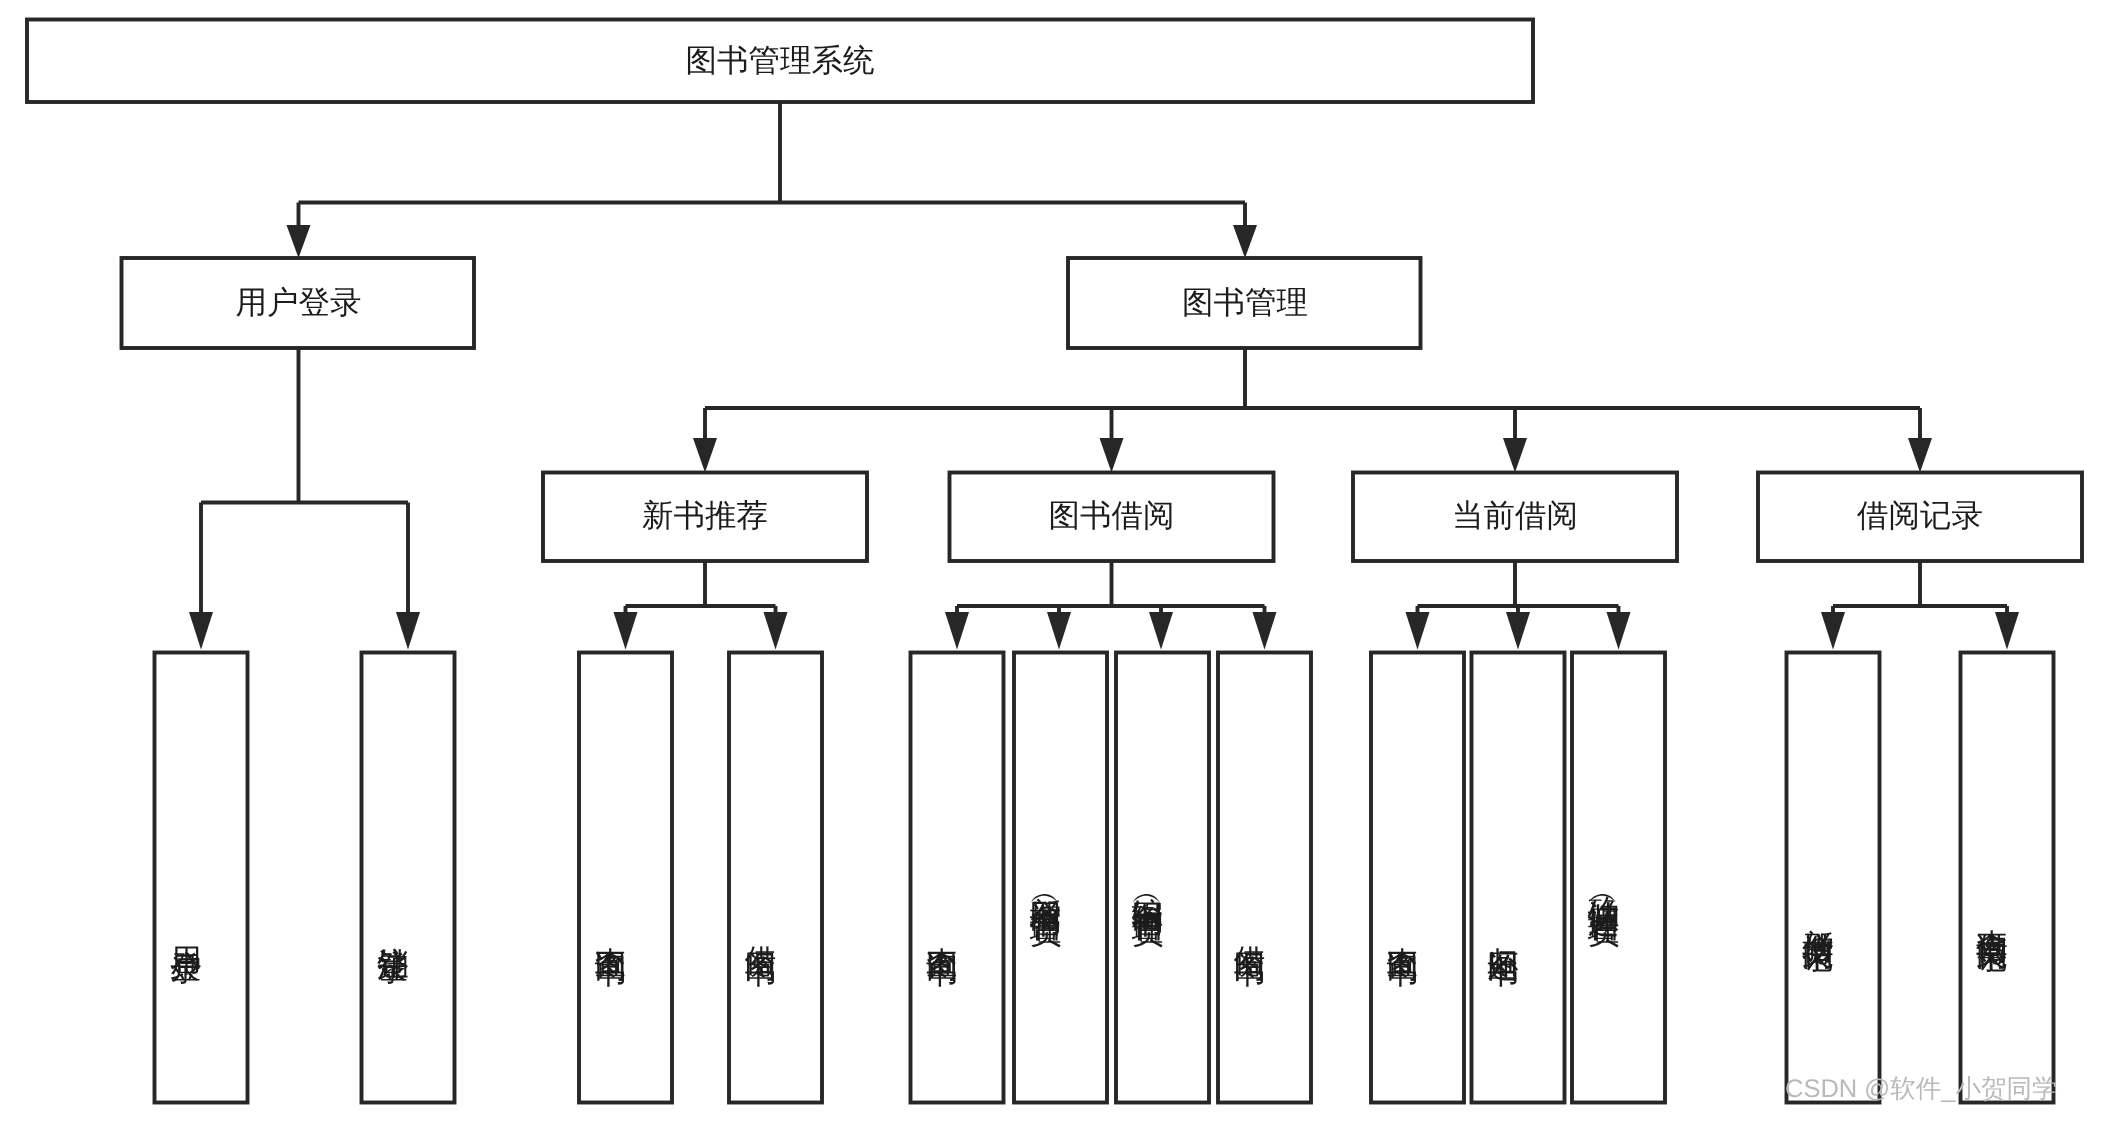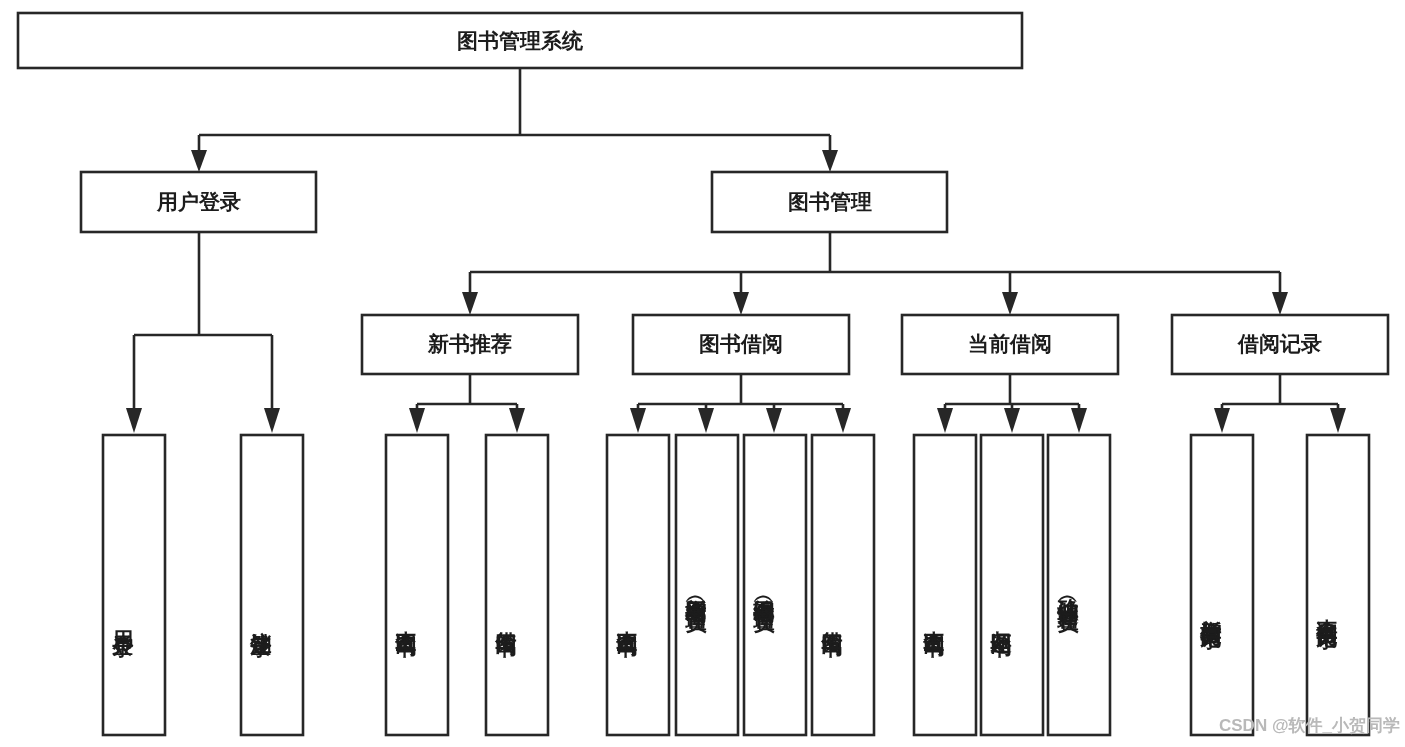--- a/index.html
+++ b/index.html
@@ -11,21 +11,20 @@
     width: 1405px;
     height: 747px;
     font-family: "Liberation Sans", "DejaVu Sans", sans-serif;
     overflow: hidden;
   }
   #diagram-root {
     position: relative;
     width: 1405px;
     height: 625px;
     background: #ffffff;
-    font-weight: bold;
   }
   svg.diagram-svg {
     position: absolute;
     left: 0;
     top: 0;
     width: 1405px;
     height: 747px;
     display: block;
   }
   .node-box {
@@ -64,21 +63,20 @@
     pointer-events: none;
   }
   .watermark {
     position: absolute;
     font-family: "Liberation Sans", "DejaVu Sans", sans-serif;
     font-size: 17px;
     color: #b9b9b9;
     white-space: nowrap;
     left: 1190px;
     top: 714px;
-    padding-left: 29px;
   }
 </style>
 </head>
 <body>
 
 <div id="diagram-root">
 
   <svg class="diagram-svg" viewBox="0 0 1405 747">
 
     <g>

